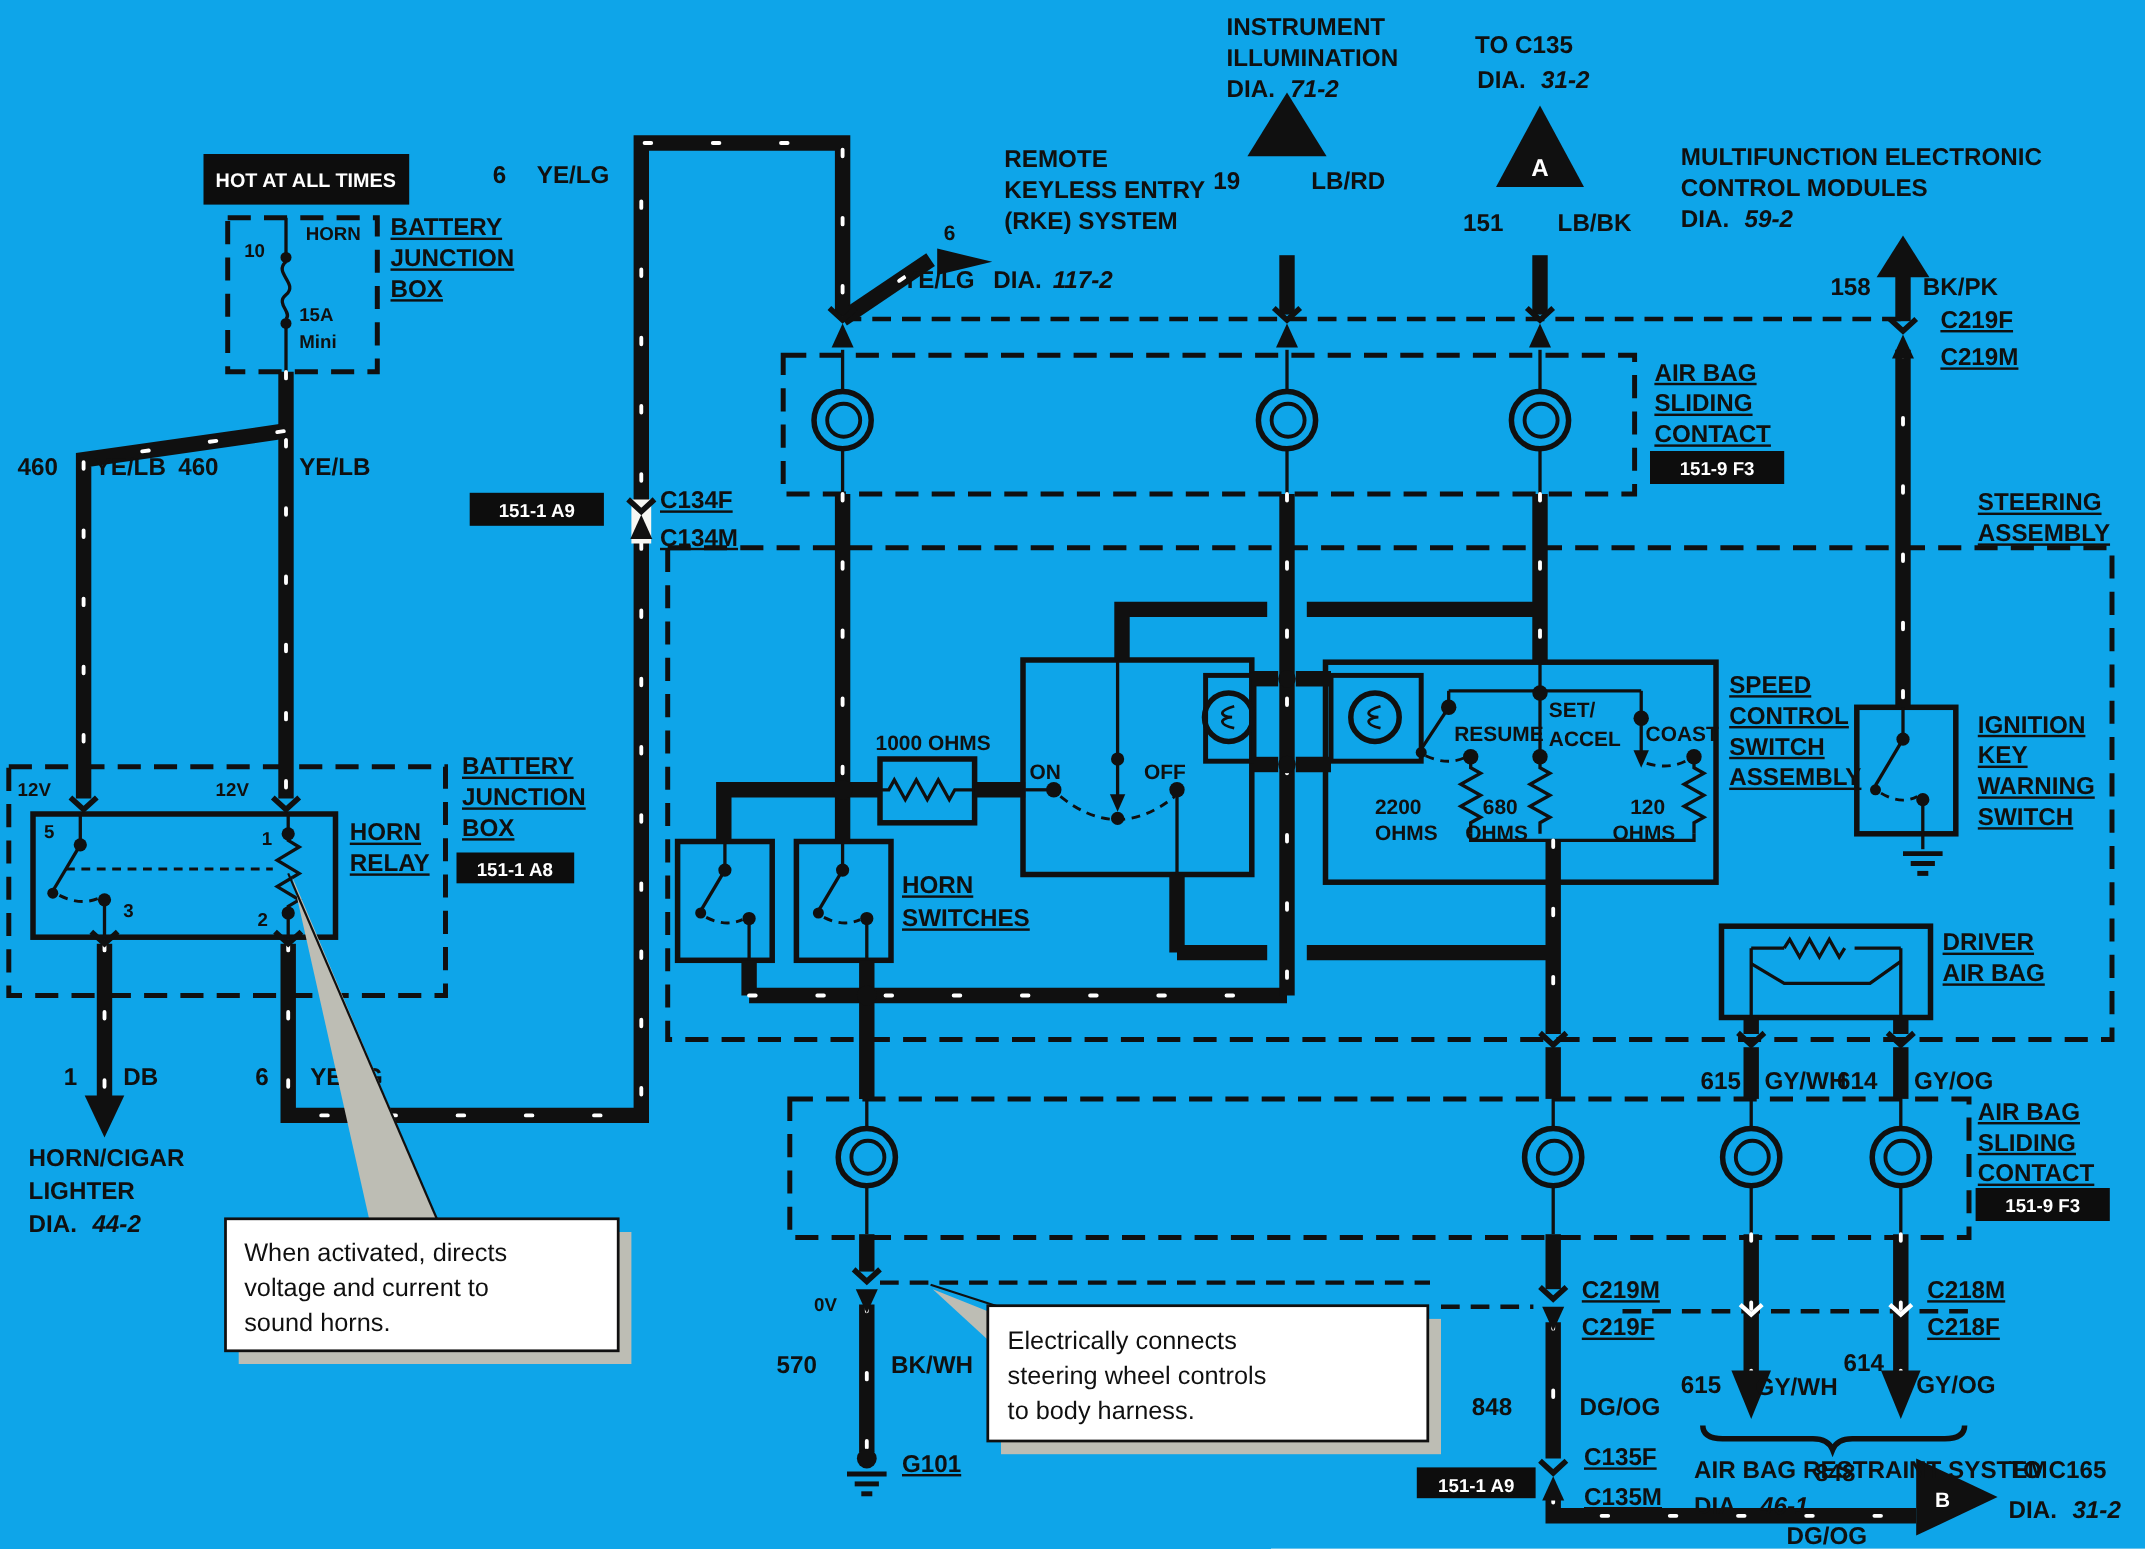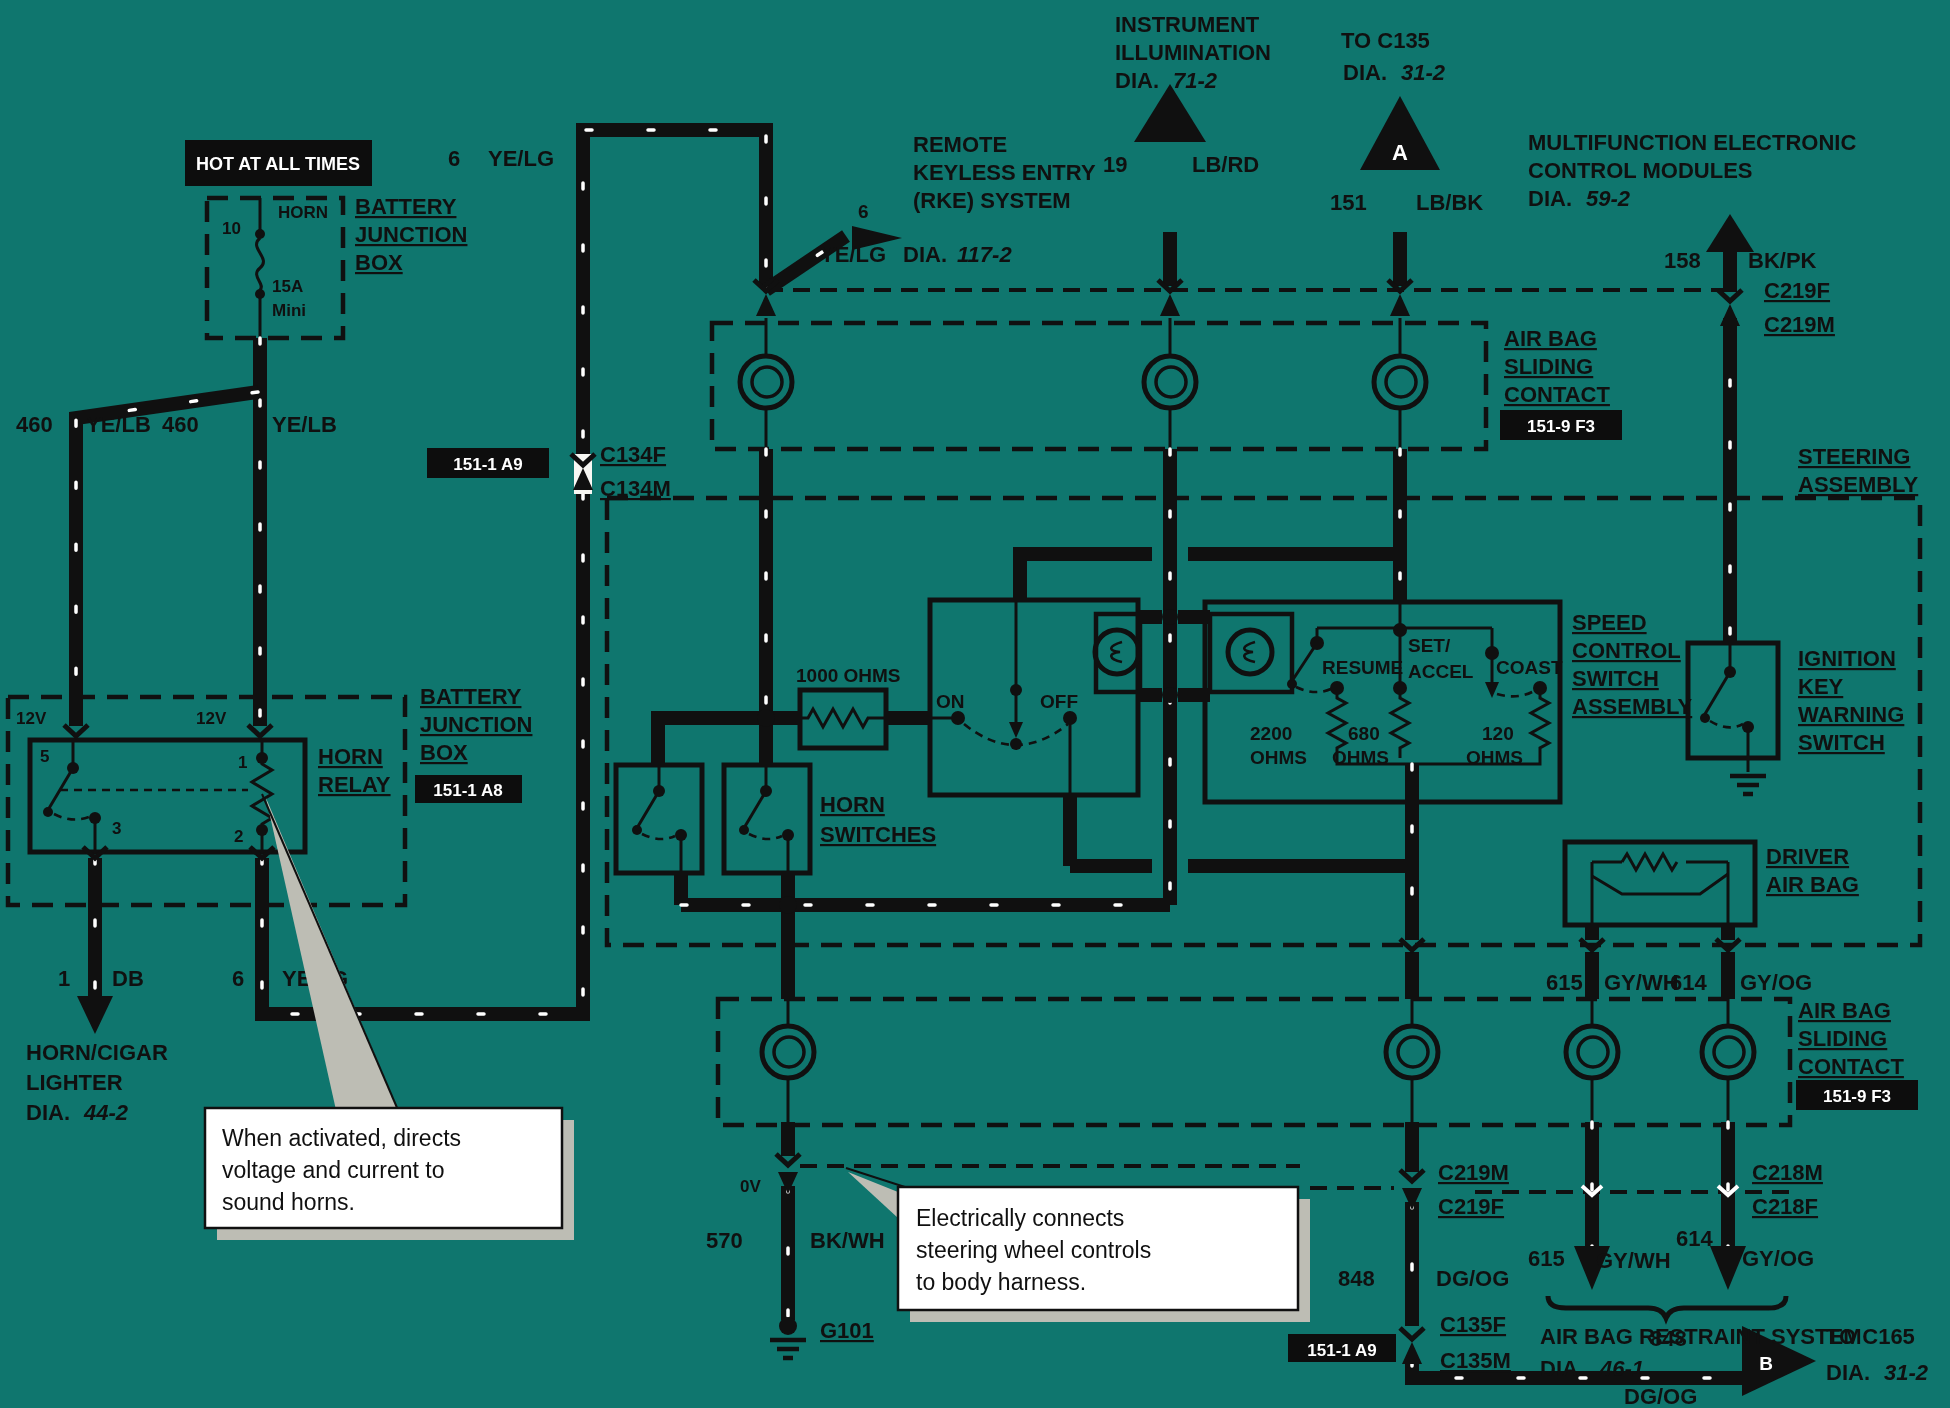--- a/index.html
+++ b/index.html
@@ -1,16 +1,16 @@
 <!DOCTYPE html>
 <html><head>
 <meta charset="utf-8">
 <style>
   html,body{margin:0;padding:0;background:#f6f6f2;}
-  #stage{position:relative;width:1950px;height:1408px;background:#0f766e;overflow:hidden;}
+  #stage{position:relative;width:1950px;height:1408px;background:#0ea5e9;overflow:hidden;}
   svg{font-family:"Liberation Sans",sans-serif;}
   text{fill:#101010;font-weight:bold;font-size:22px;}
   .s{font-size:19px}
   .xs{font-size:17px}
   .nt{font-size:23px;font-weight:normal}
   .u{text-decoration:underline}
   .it{font-style:italic}
   .wt{fill:#ffffff}
   .mid{text-anchor:middle}
   .w{stroke:#101010;fill:none;stroke-width:14}

